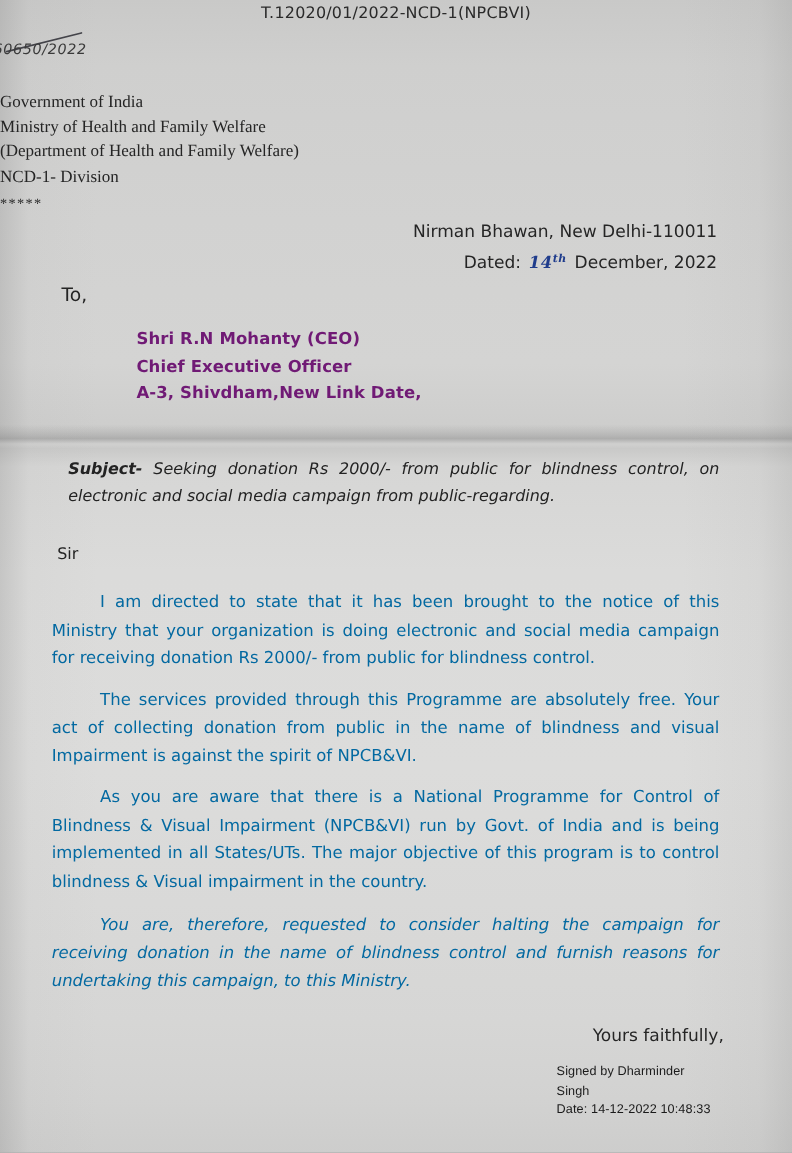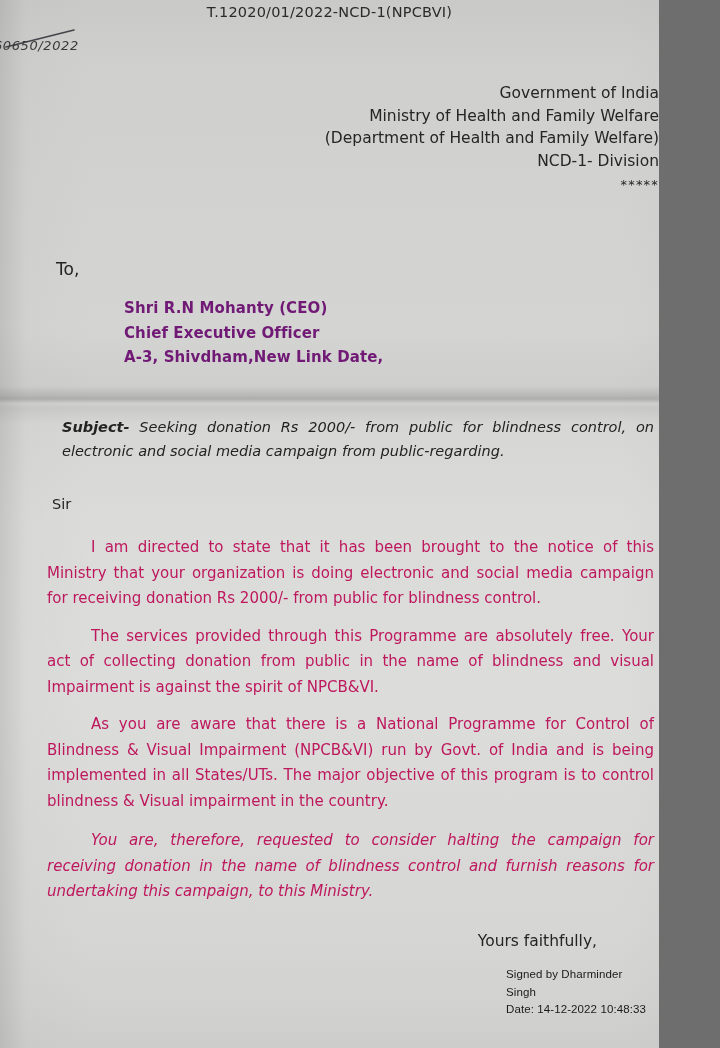--- a/index.html
+++ b/index.html
@@ -2,21 +2,21 @@
 <html><head>
 <meta charset="utf-8">
 <style>
   html, body {
     margin: 0;
     padding: 0;
     background: #6e6e6e;
   }
   #page {
     position: relative;
-    width: 659px;
+    width: 720px;
     height: 1048px;
     overflow: hidden;
     background: #d0d0cf;
     font-family: "DejaVu Sans", sans-serif;
     color: #1c1c1c;
   }
   
   #paper-base {
     position: absolute;
     inset: 0;
@@ -92,24 +92,25 @@
     left: 4px;
     width: 74px;
     height: 20px;
     pointer-events: none;
   }
 
   .org-header {
     position: absolute;
     top: 82px;
     left: 0; right: 0;
-    text-align: right;
+    text-align: left;
     font-size: 15.5px;
     line-height: 22.5px;
     color: #252525;
+    font-family: Liberation Serif, serif;
   }
   .org-header .stars {
     display: block;
     font-size: 13px;
     letter-spacing: 1.2px;
     margin-top: 2px;
   }
 
   .place-date {
     position: absolute;
@@ -175,21 +176,21 @@
   }
 
   .body {
     position: absolute;
     top: 535px;
     left: 47px;
     width: 607px;
     font-size: 15px;
     line-height: 25.5px;
     text-align: justify;
-    color: #be185d;
+    color: #0369a1;
   }
   .body p {
     margin: 0 0 12px 0;
     text-indent: 44px;
   }
   .body p.italic {
     font-style: italic;
     margin-top: 14px;
   }
 
@@ -233,20 +234,28 @@
     <div class="stamp-no">60650/2022</div>
 
     <div class="org-header">
       <div>Government of India</div>
       <div>Ministry of Health and Family Welfare</div>
       <div>(Department of Health and Family Welfare)</div>
       <div>NCD-1- Division</div>
       <span class="stars">*****</span>
     </div>
 
+    <div class="place-date">
+      <div>Nirman Bhawan, New Delhi-110011</div>
+      <div>
+        <span>Dated:</span>
+        <span class="hand-date"><span>14</span><sup>th</sup></span>
+        <span>December, 2022</span>
+      </div>
+    </div>
 
     <div class="to-label">To,</div>
 
     <div class="addressee">
       <div>Shri R.N Mohanty (CEO)</div>
       <div>Chief Executive Officer</div>
       <div>A-3, Shivdham,New Link Date,</div>
     </div>
 
     <div class="subject"><b>Subject-</b><span> Seeking donation Rs 2000/- from public for blindness control, on electronic and social media campaign from public-regarding.</span></div>

